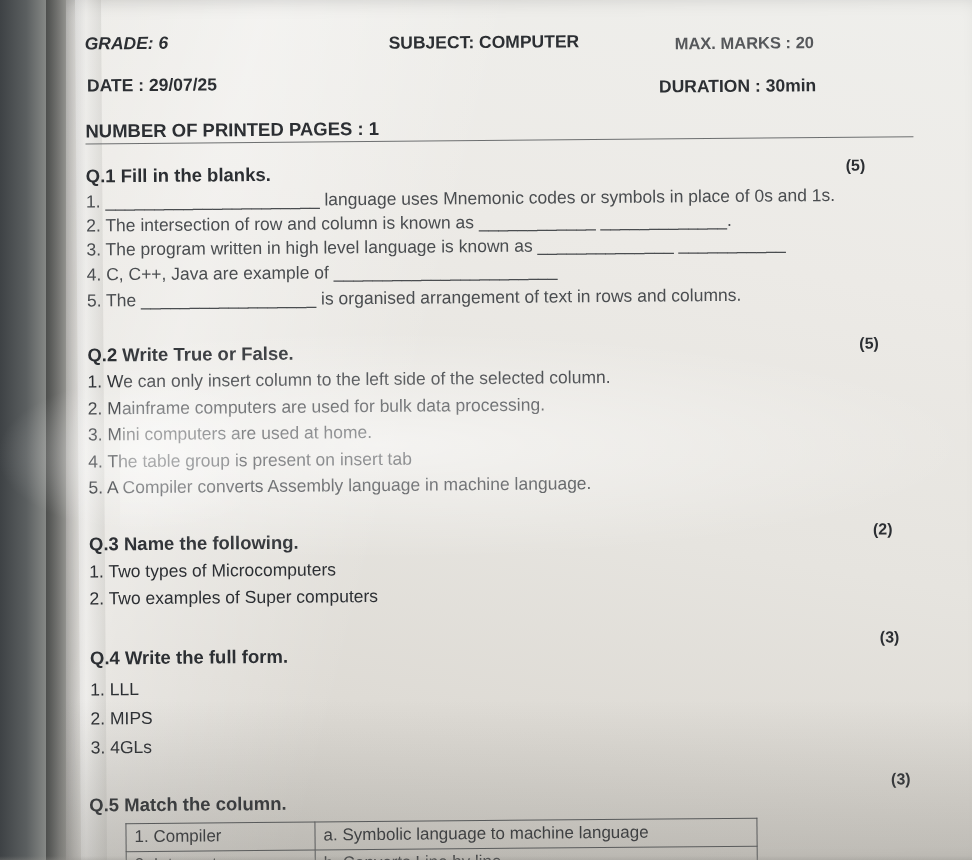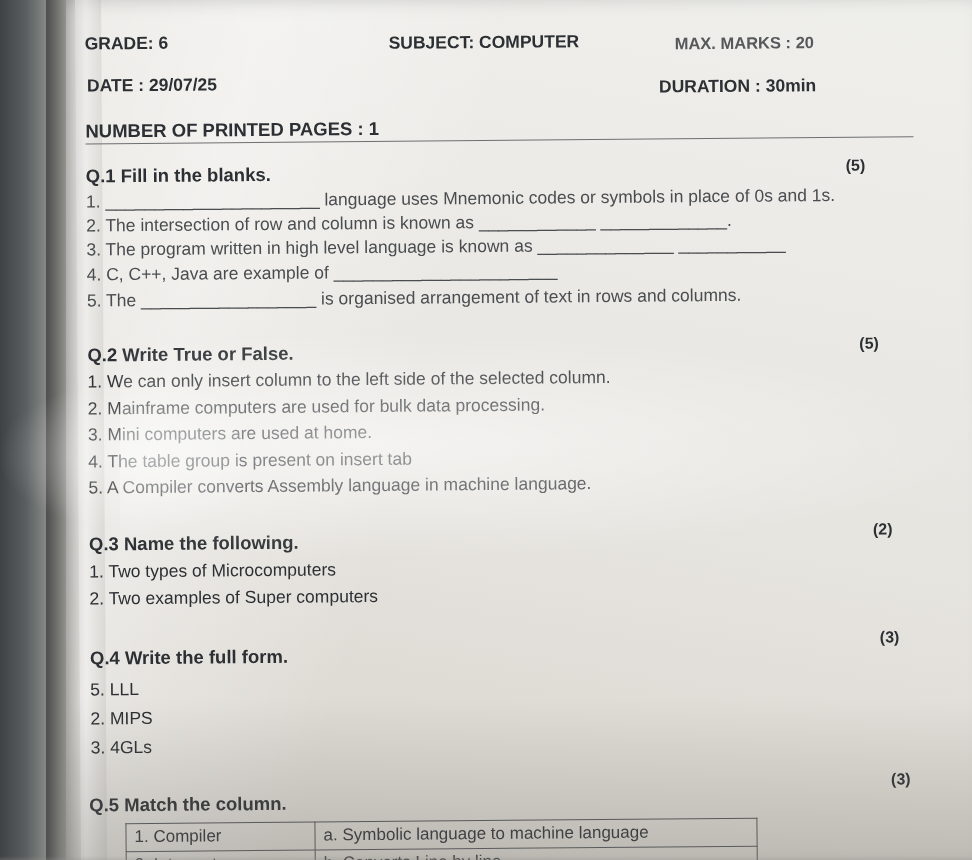--- a/index.html
+++ b/index.html
@@ -133,21 +133,21 @@
 
 <div class="page">
 
   <div class="paper"></div>
   <div class="fold"></div>
   <div class="left-edge"></div>
   <div class="left-shadow"></div>
 
   <div class="content">
 
-    <div class="row bold t17" style="left:88px; top:30px;">GRADE:  6</div>
+    <div class="row bold t17" style="left:88px; top:30px;font-style:italic;">GRADE:  6</div>
     <div class="row bold t17" style="left:392px; top:32px;">SUBJECT: COMPUTER</div>
     <div class="row bold t16 gray" style="left:678px; top:36px;">MAX. MARKS : 20</div>
 
     <div class="row bold t17" style="left:90px; top:72px;">DATE :  29/07/25</div>
     <div class="row bold t17" style="left:662px; top:78px;">DURATION :  30min</div>
 
     <div class="row bold t18" style="left:88px; top:117px;">NUMBER OF PRINTED PAGES : 1</div>
 
     <div class="hr" style="left:88px; top:140px; width:828px;"></div>
 
@@ -171,21 +171,21 @@
 
     <div class="row bold t18" style="left:88px; top:530px;">Q.3 Name the following.</div>
     <div class="row bold marks" style="left:872px; top:524px;">(2)</div>
 
     <div class="row t17" style="left:88px; top:558px;">1. Two types of Microcomputers</div>
     <div class="row t17" style="left:88px; top:585px;">2. Two examples of Super computers</div>
 
     <div class="row bold t18" style="left:88px; top:644px;">Q.4 Write the full form.</div>
     <div class="row bold marks" style="left:878px; top:632px;">(3)</div>
 
-    <div class="row t17" style="left:88px; top:676px;">5. LLL</div>
+    <div class="row t17" style="left:88px; top:676px;">1. LLL</div>
     <div class="row t17" style="left:88px; top:705px;">2. MIPS</div>
     <div class="row t17" style="left:88px; top:734px;">3. 4GLs</div>
 
     <div class="row bold t18" style="left:86px; top:791px;">Q.5 Match the column.</div>
     <div class="row bold marks" style="left:888px; top:774px;">(3)</div>
 
     <table class="match" style="left:122px; top:820px;">
       <tbody>
           <tr>
         <td class="col1">1. Compiler</td>

